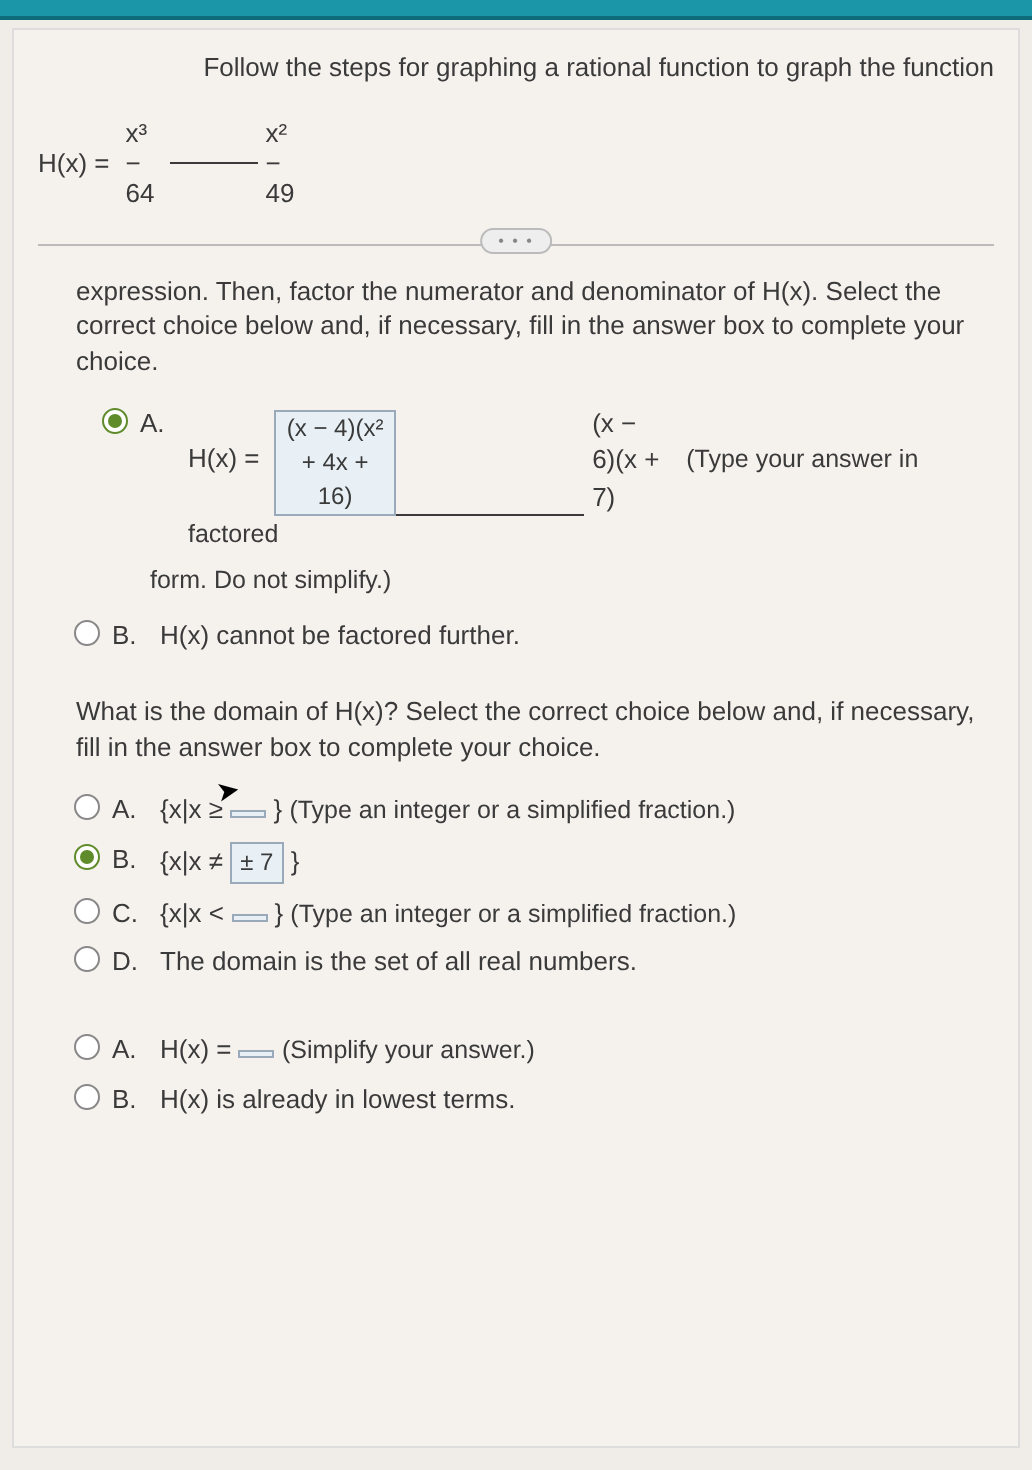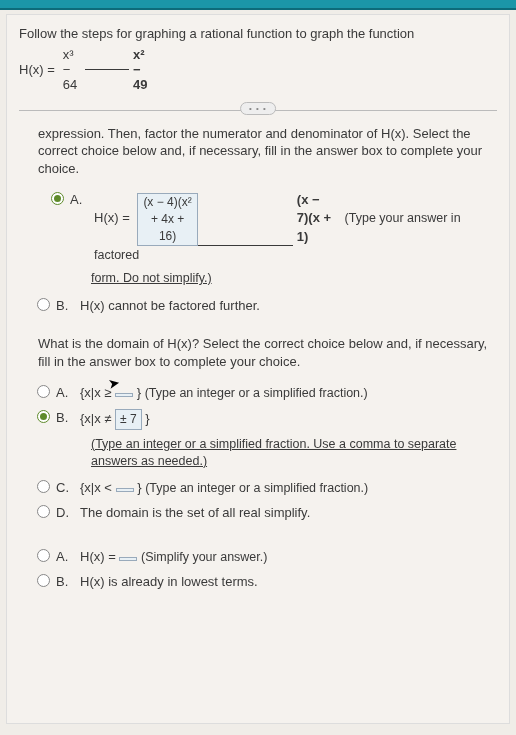--- a/index.html
+++ b/index.html
@@ -18,33 +18,33 @@
     background: #1b96a8;
     border-bottom: 2px solid #0d6b7a;
   }
   .page {
     background: #f5f2ee;
     margin: 4px 6px;
     padding: 10px 12px 20px 12px;
     border: 1px solid #ddd;
     min-height: 710px;
   }
-  .intro { margin-bottom: 4px; line-height: 1.35; }
+  .intro { margin-bottom: 16px; line-height: 1.35; text-align: right; }
   .func-row { display: flex; align-items: center; margin: 4px 0 18px 0; }
   .func-label { margin-right: 4px; }
   .frac {
     display: inline-flex;
     flex-direction: row;
     align-items: center;
     vertical-align: middle;
     font-size: 13px;
   }
   .frac .num { padding: 0 4px; }
   .frac .bar { width: 100%; height: 1px; background: #3a3a3a; }
-  .frac .den { padding: 0 4px; font-weight: bold; }
+  .frac .den { padding: 0 4px; }
   .hr-sep {
     border: none;
     border-top: 1px solid #bbb;
     margin: 8px 0 14px 0;
     position: relative;
   }
   .sep-capsule {
     position: absolute;
     left: 50%;
     transform: translateX(-50%);
@@ -84,21 +84,21 @@
     min-width: 26px;
     padding: 1px 4px;
     background: #e8f0f5;
     border: 1px solid #9ab;
     text-align: center;
     font-size: 12px;
     vertical-align: baseline;
   }
   .answer-box.small { min-width: 18px; }
   .hint { font-size: 12.5px; }
-  .sub-indent { margin-left: 72px; line-height: 1.35; margin-bottom: 10px; text-decoration: underline; }
+  .sub-indent { margin-left: 56px; line-height: 1.35; margin-bottom: 10px; }
   .section-gap { height: 14px; }
   .cursor {
     position: absolute;
     font-size: 14px;
     color: #000;
     transform: rotate(-10deg);
   }
 </style>
 </head>
 <body>
@@ -126,21 +126,21 @@
   <div class="para">expression. Then, factor the numerator and denominator of H(x). Select the correct choice below and, if necessary, fill in the answer box to complete your choice.</div>
 
   <div class="choice-row deep">
     <span class="radio selected"></span>
     <span class="letter">A.</span>
     <span class="body">
       <span>H(x) =</span>
       <span class="frac" style="margin:0 4px;align-items:flex-end;">
         <span class="num answer-box" style="min-width:auto;">(x − 4)(x² + 4x + 16)</span>
         <span class="bar"></span>
-        <span class="den">(x − 7)(x + 1)</span>
+        <span class="den">(x − 6)(x + 7)</span>
       </span>
       <span class="hint">(Type your answer in factored</span>
     </span>
   </div>
   <div class="sub-indent hint">form. Do not simplify.)</div>
 
   <div class="choice-row">
     <span class="radio"></span>
     <span class="letter">B.</span>
     <span class="body">H(x) cannot be factored further.</span>
@@ -164,37 +164,36 @@
 
   <div class="choice-row">
     <span class="radio selected"></span>
     <span class="letter">B.</span>
     <span class="body">
       <span>{x|x ≠</span>
       <span class="answer-box">± 7</span>
       <span>}</span>
     </span>
   </div>
-  <div class="sub-indent hint">(Type an integer or a simplified fraction. Use a comma to separate answers as needed.)</div>
 
   <div class="choice-row">
     <span class="radio"></span>
     <span class="letter">C.</span>
     <span class="body">
       <span>{x|x &lt;</span>
       <span class="answer-box small"></span>
       <span>}</span>
       <span class="hint">(Type an integer or a simplified fraction.)</span>
     </span>
   </div>
 
   <div class="choice-row">
     <span class="radio"></span>
     <span class="letter">D.</span>
-    <span class="body">The domain is the set of all real simplify.</span>
+    <span class="body">The domain is the set of all real numbers.</span>
   </div>
 
   <div class="section-gap"></div>
 
 
   <div class="choice-row">
     <span class="radio"></span>
     <span class="letter">A.</span>
     <span class="body">
       <span>H(x) =</span>

